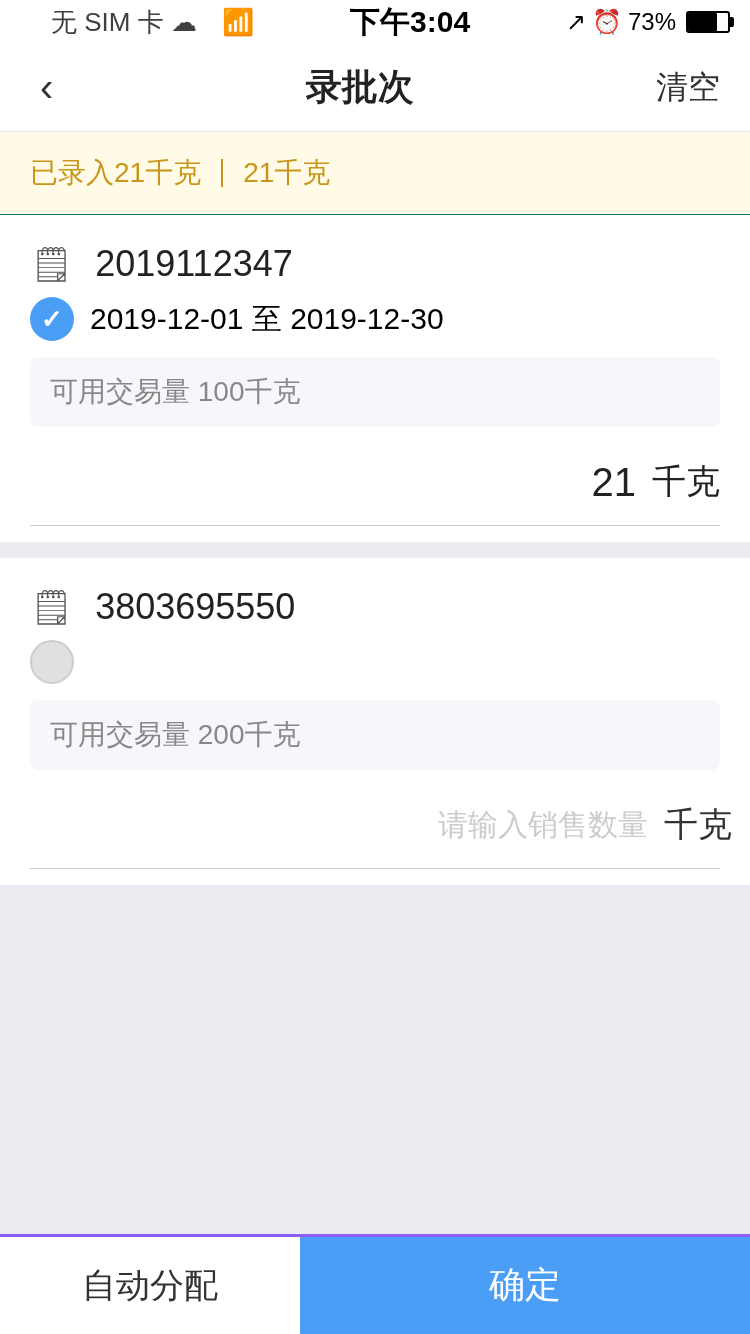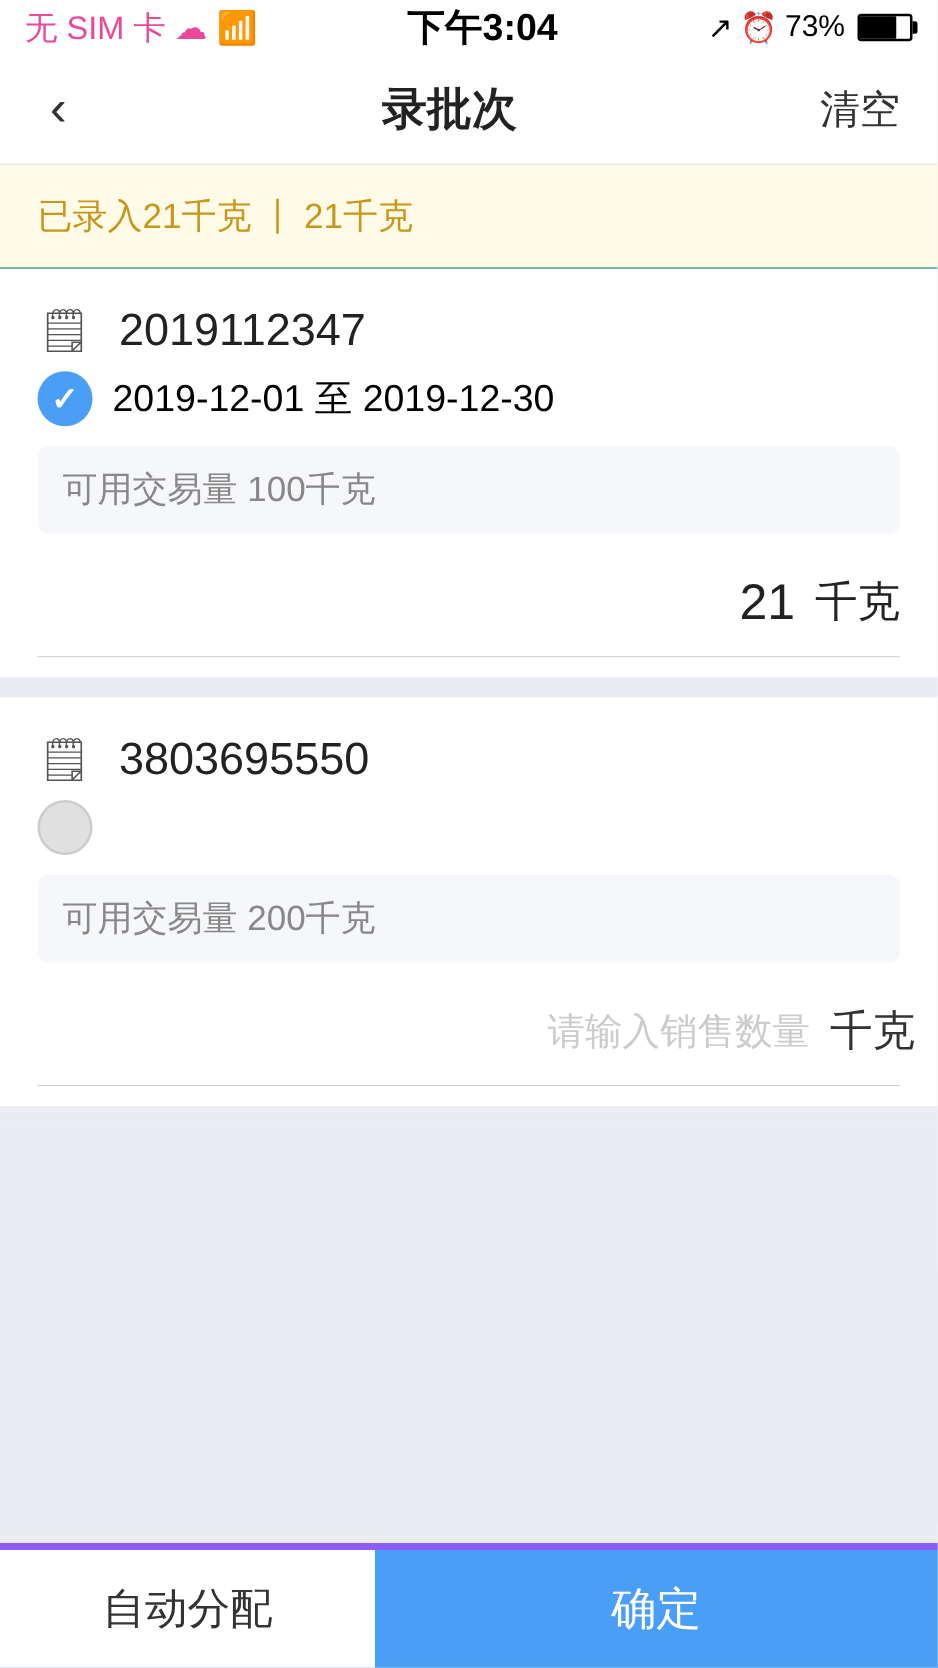--- a/index.html
+++ b/index.html
@@ -19,23 +19,24 @@
       background: #fff;
       display: flex;
       align-items: center;
       justify-content: space-between;
       padding: 0 20px;
       font-size: 28px;
     }
     .status-left {
       display: flex;
       align-items: center;
-      gap: 8px;
+      gap: 25px;
       font-size: 26px;
-      color: #ec4899;
+      color: #404040;
+      margin-left: 31px;
     }
     .status-center {
       font-size: 30px;
       font-weight: 600;
       color: #000;
     }
     .status-right {
       display: flex;
       align-items: center;
       gap: 6px;
@@ -223,21 +224,21 @@
 
     
     .bottom-bar {
       position: fixed;
       bottom: 0;
       left: 0;
       width: 750px;
       height: 100px;
       display: flex;
       background: #fff;
-      border-top: 6px solid #8b5cf6;
+      border-top: 3px solid #8b5cf6;
     }
     .bottom-btn-left {
       flex: 1;
       display: flex;
       align-items: center;
       justify-content: center;
       font-size: 34px;
       color: #333;
       background: #fff;
       cursor: pointer;

